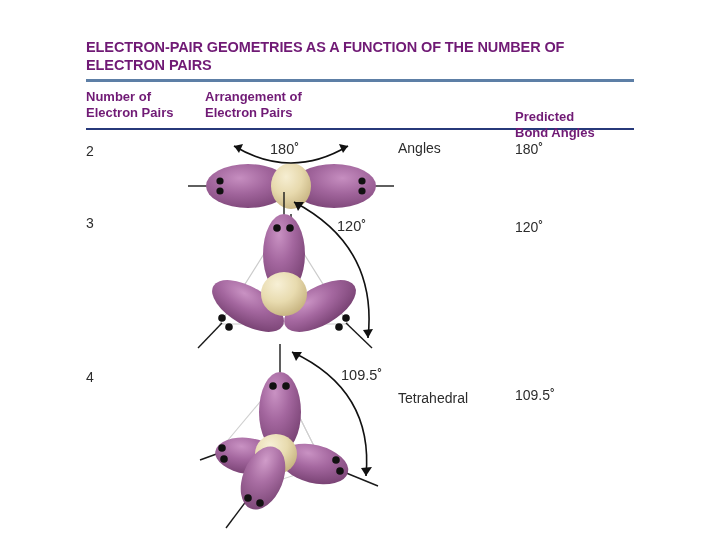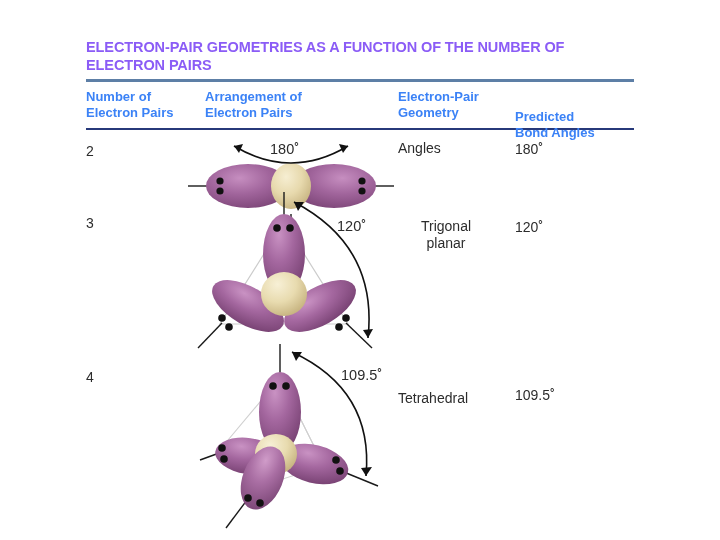--- a/index.html
+++ b/index.html
@@ -24,21 +24,21 @@
   
   .title {
     position: absolute;
     left: 86px;
     top: 38px;
     width: 548px;
     font-size: 14.5px;
     font-weight: bold;
     line-height: 18px;
     letter-spacing: -0.1px;
-    color: #8b5cf6;
+    color: #701a75;
   }
 
   
   .rule-top {
     position: absolute;
     left: 86px;
     top: 79px;
     width: 548px;
     height: 3px;
     background: #5d7fa6;
@@ -51,21 +51,21 @@
     height: 2px;
     background: #27397a;
   }
 
   
   .hdr {
     position: absolute;
     font-size: 13px;
     font-weight: bold;
     line-height: 15.5px;
-    color: #3b82f6;
+    color: #701a75;
     white-space: pre-line;
   }
   .hdr-1 { left: 86px;  top: 89px; }
   .hdr-2 { left: 205px; top: 89px; }
   .hdr-3 { left: 398px; top: 89px; }
   .hdr-4 { left: 515px; top: 89px; margin-top: 20px; }
 
   
   .cell {
     position: absolute;
@@ -120,22 +120,20 @@
 
   <div class="title">ELECTRON-PAIR GEOMETRIES AS A FUNCTION OF THE NUMBER OF ELECTRON PAIRS</div>
 
   <div class="rule-top"></div>
   <div class="rule-head"></div>
 
   <div class="hdr hdr-1">Number of
 Electron Pairs</div>
   <div class="hdr hdr-2">Arrangement of
 Electron Pairs</div>
-  <div class="hdr hdr-3">Electron-Pair
-Geometry</div>
   <div class="hdr hdr-4">Predicted
 Bond Angles</div>
 
   <div class="cell num num-1">2</div>
 
   <div class="arclabel arclabel-1">
     <span>180</span><span class="deg">°</span>
   </div>
 
   <div class="fig fig-linear">
@@ -225,22 +223,20 @@
       <circle cx="33" cy="121" r="3.8" fill="#111"></circle>
       <circle cx="150" cy="112" r="3.8" fill="#111"></circle>
       <circle cx="143" cy="121" r="3.8" fill="#111"></circle>
 
       <path d="M 98 -4 Q 182 40 172 132" fill="none" stroke="#111" stroke-width="1.6"></path>
       <path d="M 98 -4 l 10 0 l -6 9 z" fill="#111"></path>
       <path d="M 172 132 l 5 -9 l -10 1 z" fill="#111"></path>
     </svg>
   </div>
 
-  <div class="cell geom geom-2" style="white-space:pre-line;">Trigonal
-planar</div>
   <div class="cell ang ang-2">
     <span>120</span><span class="deg">°</span>
   </div>
 
   <div class="cell num num-3">4</div>
 
   <div class="arclabel arclabel-3">
     <span>109.5</span><span class="deg">°</span>
   </div>
 

